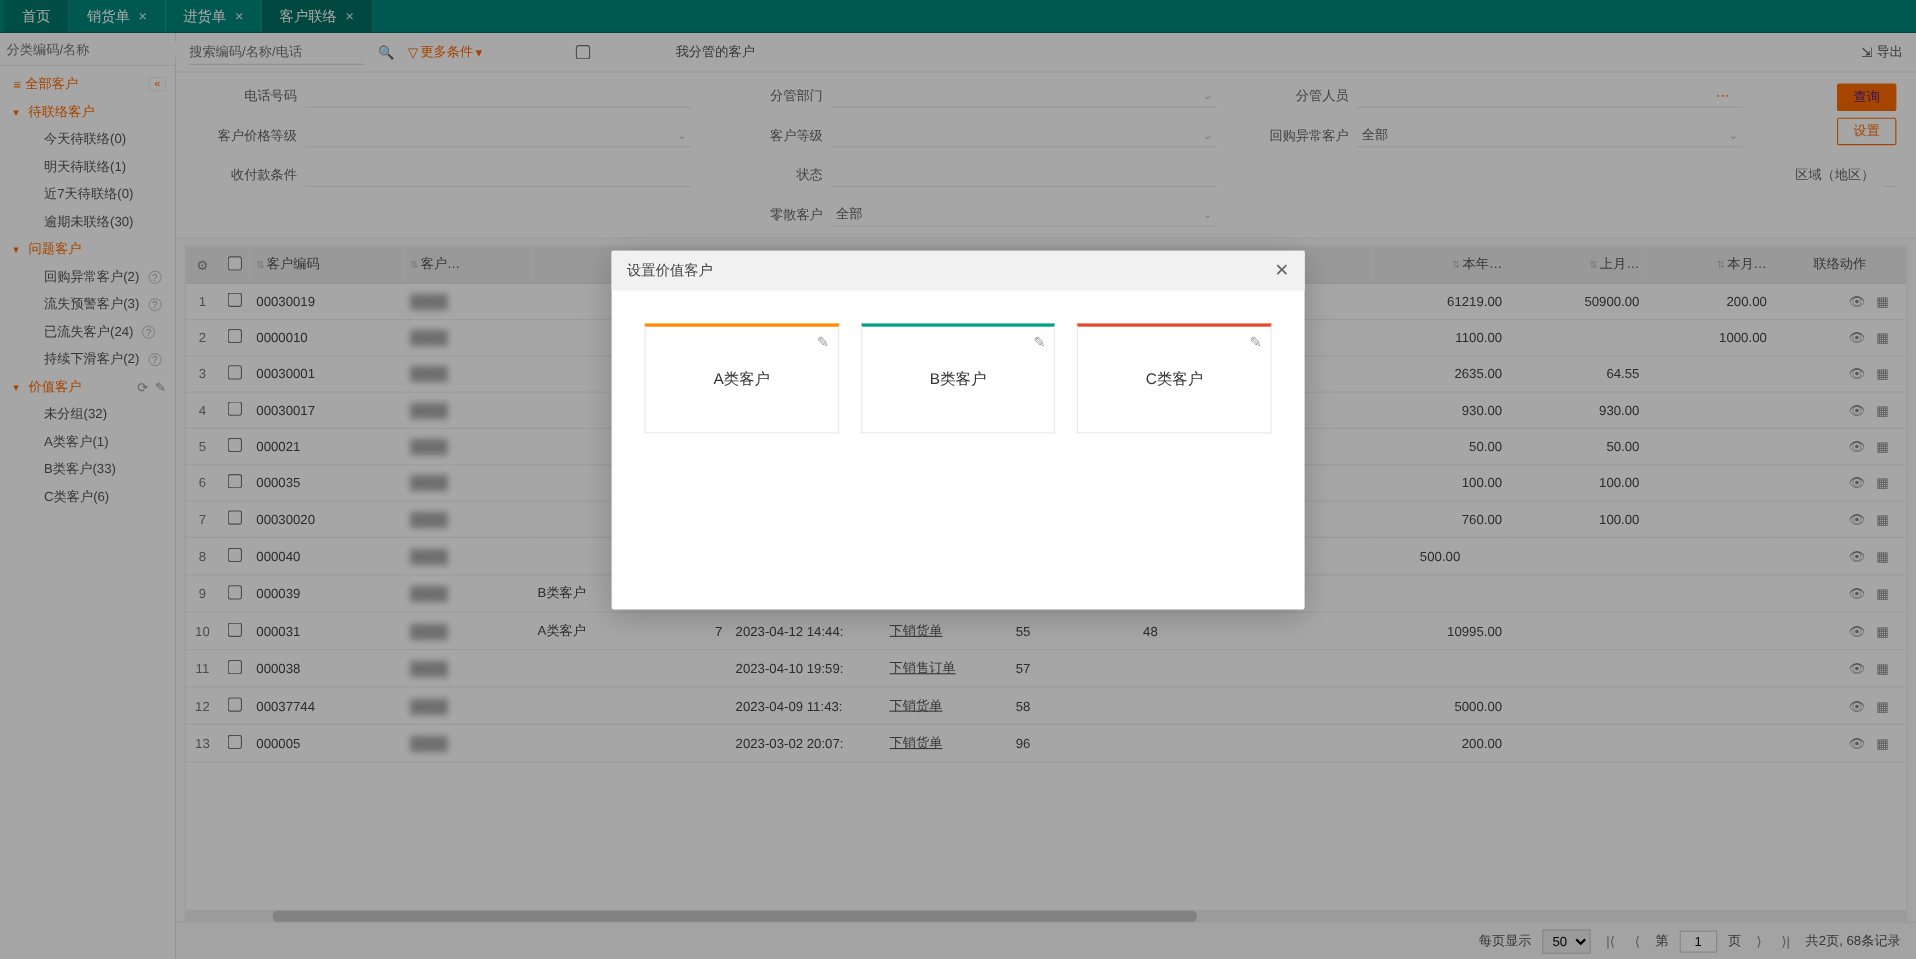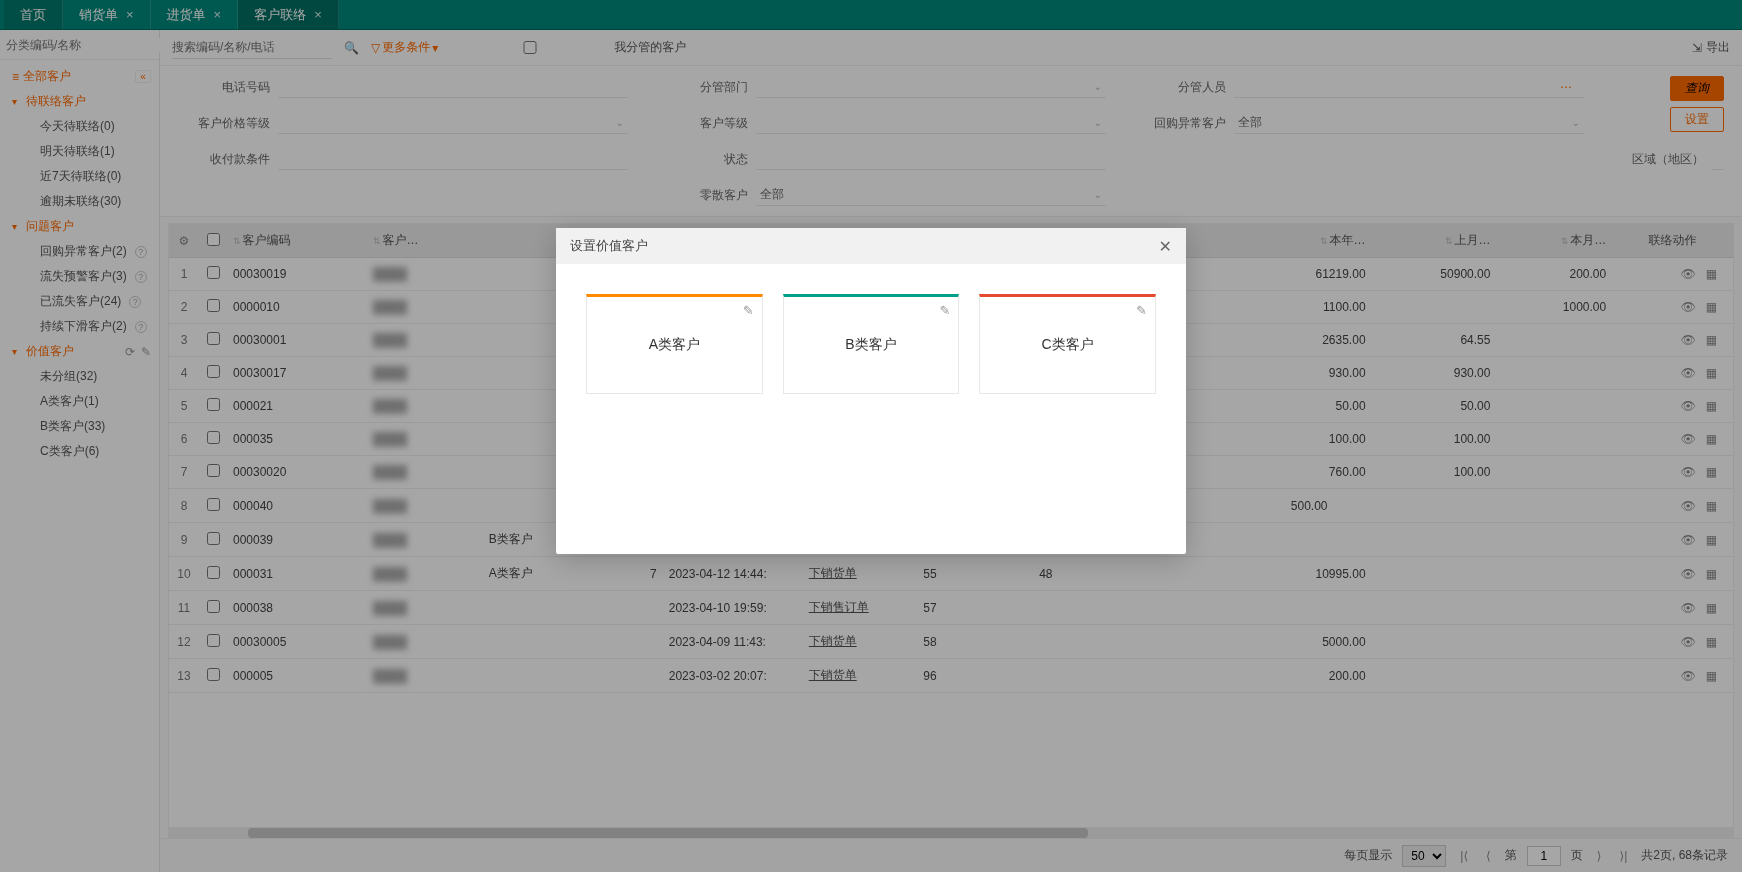--- a/index.html
+++ b/index.html
@@ -39,21 +39,21 @@
 .toolbar .spacer { flex:1; }
 .toolbar .export { color:#555; display:flex; align-items:center; gap:4px;}
 
 .filter-panel { background:#fff; padding: 10px 18px 10px 10px; display:grid; grid-template-columns: repeat(3, 1fr) 120px; row-gap:14px; column-gap:20px; border-bottom:1px solid #eee; position: relative;}
 .fp-item { display:flex; align-items:center; }
 .fp-item label { width:100px; text-align:right; color:#666; margin-right:8px; }
 .fp-item .val { flex:1; border-bottom:1px solid #e8e8e8; height:22px; display:flex; align-items:center; justify-content:space-between; color:#666; padding: 0 4px;}
 .fp-item .chev { color:#bbb; font-size:10px;}
 .fp-actions { position:absolute; right:18px; top:10px; display:flex; flex-direction:column; gap:6px;}
 .btn { border:1px solid #ff6a00; padding:3px 14px; font-size:12px; border-radius:2px; cursor:pointer; text-align:center;}
-.btn.primary { background:#ff6a00; color:#000000;font-style:italic; }
+.btn.primary { background:#ff6a00; color:#4c1d95; }
 .btn.outline { background:#fff; color:#ff6a00; }
 .fp-dots { color:#ff6a00; letter-spacing:2px; margin-right:6px; align-self:flex-start; margin-top:4px;}
 
 .table-wrap { flex:1; overflow:auto; background:#fff; margin: 6px 8px 0; border:1px solid #eee; position:relative;}
 table { border-collapse:collapse; width:100%; font-size:12px;}
 thead th { background:#ecebeb; border-bottom:1px solid #ddd; padding:8px 6px; text-align:left; color:#555; font-weight:normal; white-space:nowrap; position: sticky; top:0;}
 tbody td { border-bottom:1px solid #eee; padding:8px 6px; white-space:nowrap; color:#444;}
 .chkcell { width:28px; text-align:center;}
 .chkcell input { }
 .rownum { width:30px; text-align:center; color:#777;}
@@ -534,21 +534,21 @@
                 <td>
                   <div class="actions">
                     <span>👁</span>
                     <span>▦</span>
                   </div>
                 </td>
               </tr>
               <tr>
                 <td class="rownum">12</td>
                 <td class="chkcell"><input type="checkbox" style=""></td>
-                <td>00030005</td>
+                <td>00037744</td>
                 <td><span class="blur">████</span></td>
                 <td></td>
                 <td style="text-align:right"></td>
                 <td>2023-04-09 11:43:</td>
                 <td><span class="link">下销货单</span></td>
                 <td style="text-align:right">58</td>
                 <td style="text-align:right"></td>
                 <td><span class="blur"></span></td>
                 <td style="text-align:right">5000.00</td>
                 <td style="text-align:right"></td>

